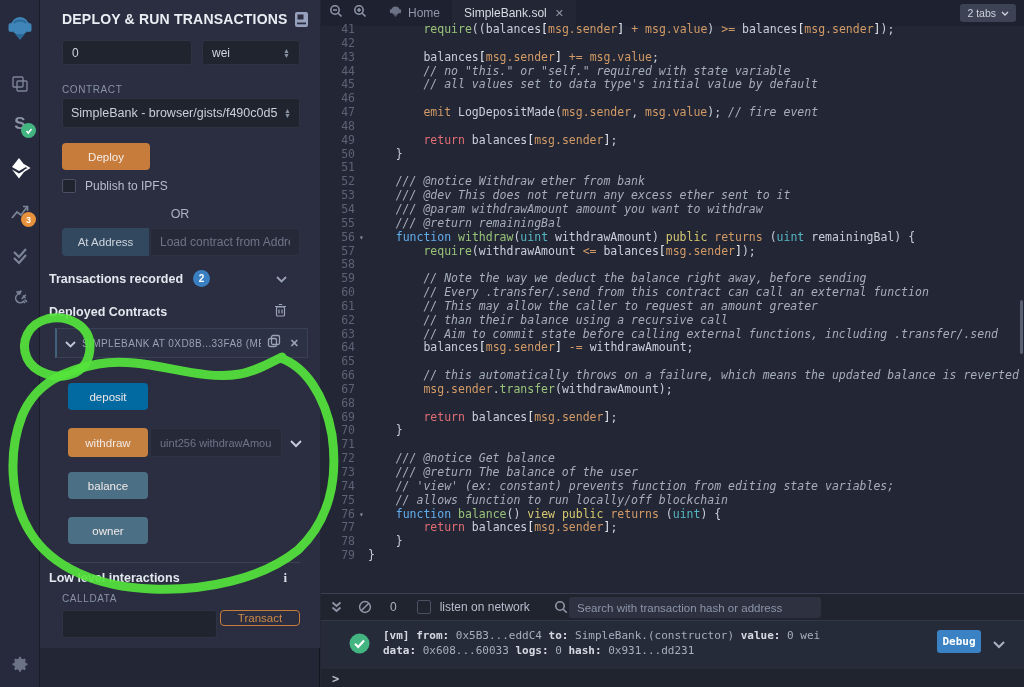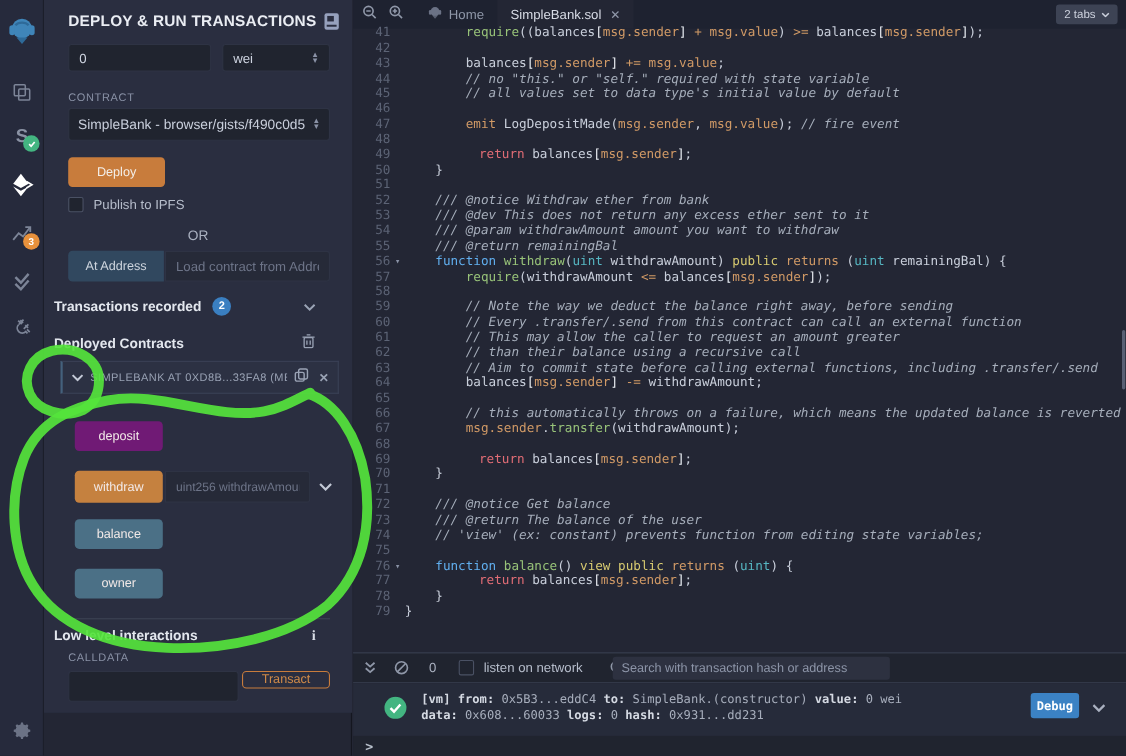--- a/index.html
+++ b/index.html
@@ -59,21 +59,21 @@
     align-items:center; justify-content:center; }
   .row-right { margin-left:auto; color:#9aa3b5; }
   .instance { position:absolute; left:15px; top:328px; width:253px; }
   .inst-head { height:30px; background:#2c3143; border:1px solid #3a4156;
     border-left:2px solid #44617c; display:flex; align-items:center; padding:0 8px; }
   .inst-title { font-size:10px; color:#99a2b4; letter-spacing:.4px; white-space:nowrap;
     overflow:hidden; flex:1; margin:0 6px; }
   .fn-row { position:absolute; left:28px; display:flex; align-items:center; }
   .fn-btn { width:80px; height:27px; border-radius:4px; font-size:11.5px; color:#f2e9e7;
     border:none; }
-  .btn-payable { background:#701a75; }
+  .btn-payable { background:#0369a1; }
   .btn-write   { background:#c5813f; }
   .btn-view    { background:#4b7086; }
   .w-inp { width:132px; height:29px; margin-left:2px; border-radius:0 3px 3px 0;
     background:#262a38; font-size:11px; }
   .divider { position:absolute; left:22px; top:562px; width:238px; height:1px;
     background:#3c4254; }
   .lowlevel-row { top:570px; }
   .calldata-inp { position:absolute; left:22px; top:610px; width:155px; height:28px; }
   .transact-btn { position:absolute; left:180px; top:610px; width:80px; height:16px;
     background:transparent; border:1px solid #c87c3c; color:#cf8a48; border-radius:4px; }
@@ -99,36 +99,36 @@
   .fold { width:13px; flex:0 0 13px; text-align:center; color:#8a92a6; font-size:8px; }
   .code-text { color:#c9cfdb; }
   .tk-pl { color:#c9cfdb; }
   .tk-br { color:#e9edf3; }
   .tk-msg { color:#d19a66; }
   .tk-op { color:#d19a66; }
   .tk-fn { color:#98c379; }
   .tk-kw1 { color:#61afef; }
   .tk-kw2 { color:#d7ca70;text-align:center; }
   .tk-kw3 { color:#d19a66; }
-  .tk-ret { color:#e06c75;margin-left:12px; }
+  .tk-ret { color:#e06c75; }
   .tk-ty { color:#56b6c2; }
   .tk-cm { color:#a6aebb; font-style:italic; }
   .scroll-thumb { position:absolute; right:1px; top:300px; width:3px; height:54px;
     background:#596074; border-radius:2px; }
 
   
   .terminal { position:absolute; left:321px; top:593px; width:703px; height:94px;
     background:#20242f; border-top:1px solid #3a4152; }
   .term-bar { position:absolute; left:0; top:0; width:703px; height:27px;
     display:flex; align-items:center; gap:0; border-bottom:1px solid #323848; }
   .term-ic { color:#8f97a8; display:flex; align-items:center; justify-content:center; }
   .term-count { font-size:12px; color:#aab1c0; margin:0 0 0 18px; }
   .listen-row { display:flex; align-items:center; gap:9px; margin-left:20px;
     font-size:12px; color:#b6bdcb; }
-  .term-search { position:absolute; left:236px; top:3px; width:252px; height:21px;
+  .term-search { position:absolute; left:248px; top:3px; width:252px; height:21px;
     background:#2d3140; border:none; border-radius:3px; color:#ced4e0; font-size:11.5px;
     padding:0 8px; outline:none; }
   .term-search::placeholder { color:#8d95a8; }
   .tlog-block { position:absolute; left:0; top:27px; width:703px; height:48px;
     background:#262b3a; }
   .tlog { position:absolute; left:62px; top:7px;
     font-family:"DejaVu Sans Mono", monospace; font-size:11px; line-height:15px;
     color:#aab1c0; }
   .tb { color:#d4d9e2; font-weight:bold; }
   .tn { color:#a7aebc; }
@@ -386,21 +386,21 @@
         <div class="code-line"><span class="ln">65</span><span class="fold"></span><span class="code-text"></span></div>
         <div class="code-line"><span class="ln">66</span><span class="fold"></span><span class="code-text"><span class="tk-cm">        // this automatically throws on a failure, which means the updated balance is reverted</span></span></div>
         <div class="code-line"><span class="ln">67</span><span class="fold"></span><span class="code-text"><span class="tk-pl">        </span><span class="tk-msg">msg.sender</span><span class="tk-pl">.</span><span class="tk-fn">transfer</span><span class="tk-pl">(withdrawAmount);</span></span></div>
         <div class="code-line"><span class="ln">68</span><span class="fold"></span><span class="code-text"></span></div>
         <div class="code-line"><span class="ln">69</span><span class="fold"></span><span class="code-text"><span class="tk-pl">        </span><span class="tk-ret">return</span><span class="tk-pl"> balances</span><span class="tk-br">[</span><span class="tk-msg">msg.sender</span><span class="tk-br">]</span><span class="tk-pl">;</span></span></div>
         <div class="code-line"><span class="ln">70</span><span class="fold"></span><span class="code-text"><span class="tk-pl">    }</span></span></div>
         <div class="code-line"><span class="ln">71</span><span class="fold"></span><span class="code-text"></span></div>
         <div class="code-line"><span class="ln">72</span><span class="fold"></span><span class="code-text"><span class="tk-cm">    /// @notice Get balance</span></span></div>
         <div class="code-line"><span class="ln">73</span><span class="fold"></span><span class="code-text"><span class="tk-cm">    /// @return The balance of the user</span></span></div>
         <div class="code-line"><span class="ln">74</span><span class="fold"></span><span class="code-text"><span class="tk-cm">    // 'view' (ex: constant) prevents function from editing state variables;</span></span></div>
-        <div class="code-line"><span class="ln">75</span><span class="fold"></span></div>
+        <div class="code-line"><span class="ln">75</span><span class="fold"></span><span class="code-text"><span class="tk-cm">    // allows function to run locally/off blockchain</span></span></div>
         <div class="code-line"><span class="ln">76</span><span class="fold">▾</span><span class="code-text"><span class="tk-pl">    </span><span class="tk-kw1">function</span><span class="tk-pl"> </span><span class="tk-fn">balance</span><span class="tk-pl">() </span><span class="tk-kw2">view</span><span class="tk-pl"> </span><span class="tk-kw2">public</span><span class="tk-pl"> </span><span class="tk-kw3">returns</span><span class="tk-pl"> (</span><span class="tk-ty">uint</span><span class="tk-pl">) {</span></span></div>
         <div class="code-line"><span class="ln">77</span><span class="fold"></span><span class="code-text"><span class="tk-pl">        </span><span class="tk-ret">return</span><span class="tk-pl"> balances</span><span class="tk-br">[</span><span class="tk-msg">msg.sender</span><span class="tk-br">]</span><span class="tk-pl">;</span></span></div>
         <div class="code-line"><span class="ln">78</span><span class="fold"></span><span class="code-text"><span class="tk-pl">    }</span></span></div>
         <div class="code-line"><span class="ln">79</span><span class="fold"></span><span class="code-text"><span class="tk-pl">}</span></span></div>
       </div>
     <div class="scroll-thumb"></div>
   </div>
 
   <div class="terminal">
     <div class="term-bar">

